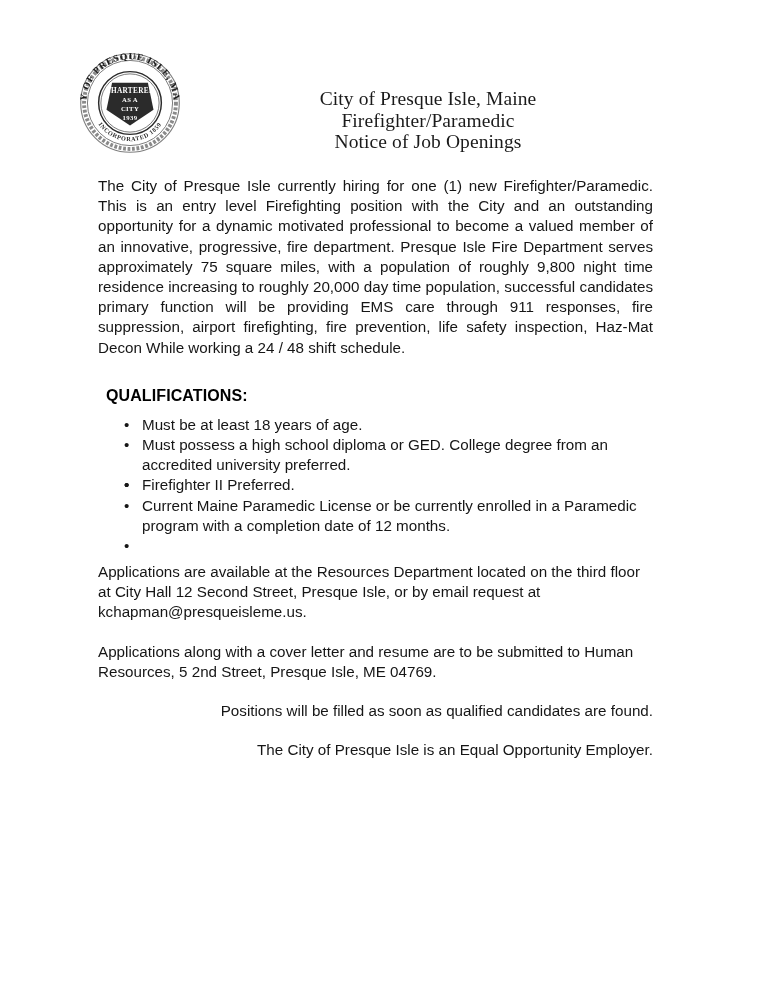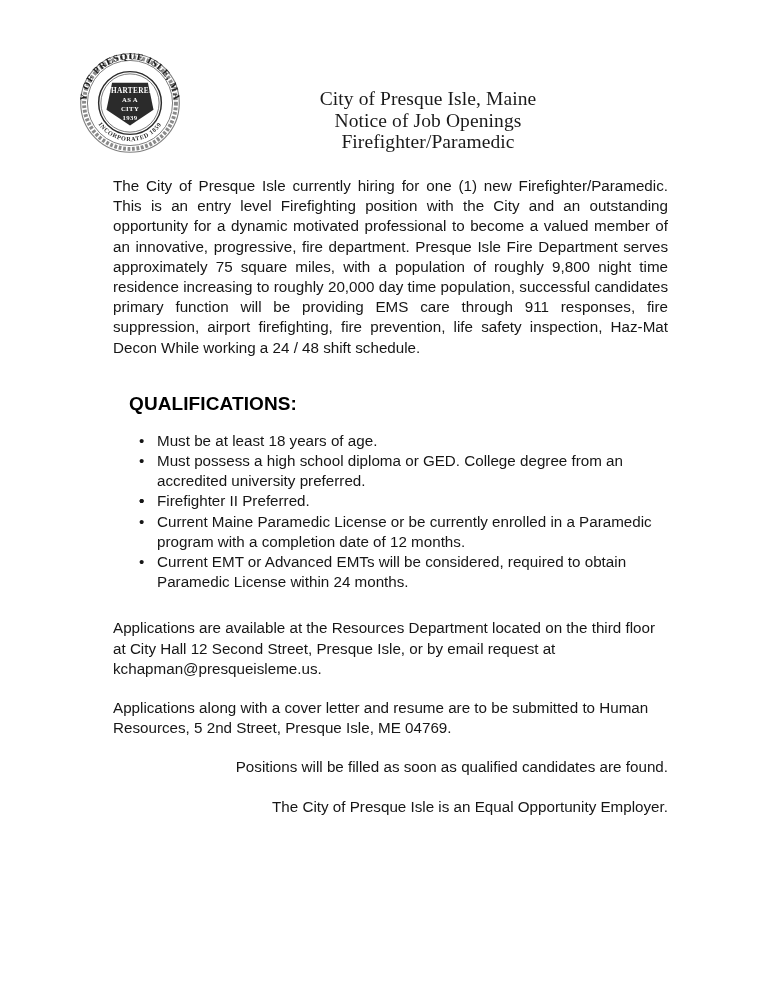--- a/index.html
+++ b/index.html
@@ -44,39 +44,39 @@
     font-size: 19.5px;
     line-height: 21.5px;
     color: #1a1a1a;
     letter-spacing: .1px;
   }
   .title-block .tline { white-space: nowrap; }
 
   
   .body-col {
     position: absolute;
-    left: 113px;
+    left: 98px;
     top: 176px;
     width: 555px;
   }
 
   p.para {
     margin: 0;
     font-size: 15.2px;
     line-height: 20.2px;
     color: #161616;
   }
   p.justify { text-align: justify; text-justify: inter-word; }
 
   .spacer-md { height: 19px; }
   .spacer-lg { height: 26px; }
 
   h2.section-heading {
-    margin: 16px;
-    font-size: 19px;
+    margin: 8px;
+    font-size: 16px;
     line-height: 22px;
     font-weight: bold;
     letter-spacing: .1px;
     color: #000000;
   }
 
   ul.quals {
     margin: 3px 0 0 0;
     padding: 0 0 0 0;
     list-style: none;
@@ -128,22 +128,22 @@
       <path d="M 68 64 L 132 64 L 142 112 L 100 140 L 58 112 Z" fill="#2b2b2b"></path>
       <text x="100" y="82" text-anchor="middle" fill="#ffffff" font-family="Liberation Serif, serif" font-size="13" font-weight="bold" letter-spacing="0.6">CHARTERED</text>
       <text x="100" y="98" text-anchor="middle" fill="#ffffff" font-family="Liberation Serif, serif" font-size="12" font-weight="bold" letter-spacing="0.6">AS A</text>
       <text x="100" y="114" text-anchor="middle" fill="#ffffff" font-family="Liberation Serif, serif" font-size="12" font-weight="bold" letter-spacing="0.6">CITY</text>
       <text x="100" y="130" text-anchor="middle" fill="#ffffff" font-family="Liberation Serif, serif" font-size="12" font-weight="bold" letter-spacing="0.6">1939</text>
     </svg>
   </div>
 
   <div class="title-block">
     <div class="tline">City of Presque Isle, Maine</div>
+    <div class="tline">Firefighter/Paramedic</div>
     <div class="tline">Notice of Job Openings</div>
-    <div class="tline">Firefighter/Paramedic</div>
   </div>
 
   <div class="body-col">
 
     <p class="para justify">The City of Presque Isle currently hiring for one (1) new Firefighter/Paramedic. This is an entry level Firefighting position with the City and an outstanding opportunity for a dynamic motivated professional to become a valued member of an innovative, progressive, fire department. Presque Isle Fire Department serves approximately 75 square miles, with a population of roughly 9,800 night time residence increasing to roughly 20,000 day time population, successful candidates primary function will be providing EMS care through 911 responses, fire suppression, airport firefighting, fire prevention, life safety inspection, Haz-Mat Decon While working a 24 / 48 shift schedule.</p>
 
     <div class="spacer-md"></div>
 
     <h2 class="section-heading">QUALIFICATIONS:</h2>
 
@@ -162,21 +162,20 @@
       <li>
         <span class="bullet">•</span>
         <span>Firefighter II Preferred.</span>
       </li>
       <li>
         <span class="bullet">•</span>
         <span>Current Maine Paramedic License or be currently enrolled in a Paramedic program with a completion date of 12 months.</span>
       </li>
       <li>
         <span class="bullet">•</span>
-        <span>Current EMT or Advanced EMTs will be considered, required to obtain Paramedic License within 24 months.</span>
       </li>
     </ul>
 
     <div class="spacer-lg"></div>
 
     <p class="para">Applications are available at the Resources Department located on the third floor at City Hall 12 Second Street, Presque Isle, or by email request at kchapman@presqueisleme.us.</p>
 
     <div class="spacer-md"></div>
 
     <p class="para">Applications along with a cover letter and resume are to be submitted to Human Resources, 5 2nd Street, Presque Isle, ME 04769.</p>

